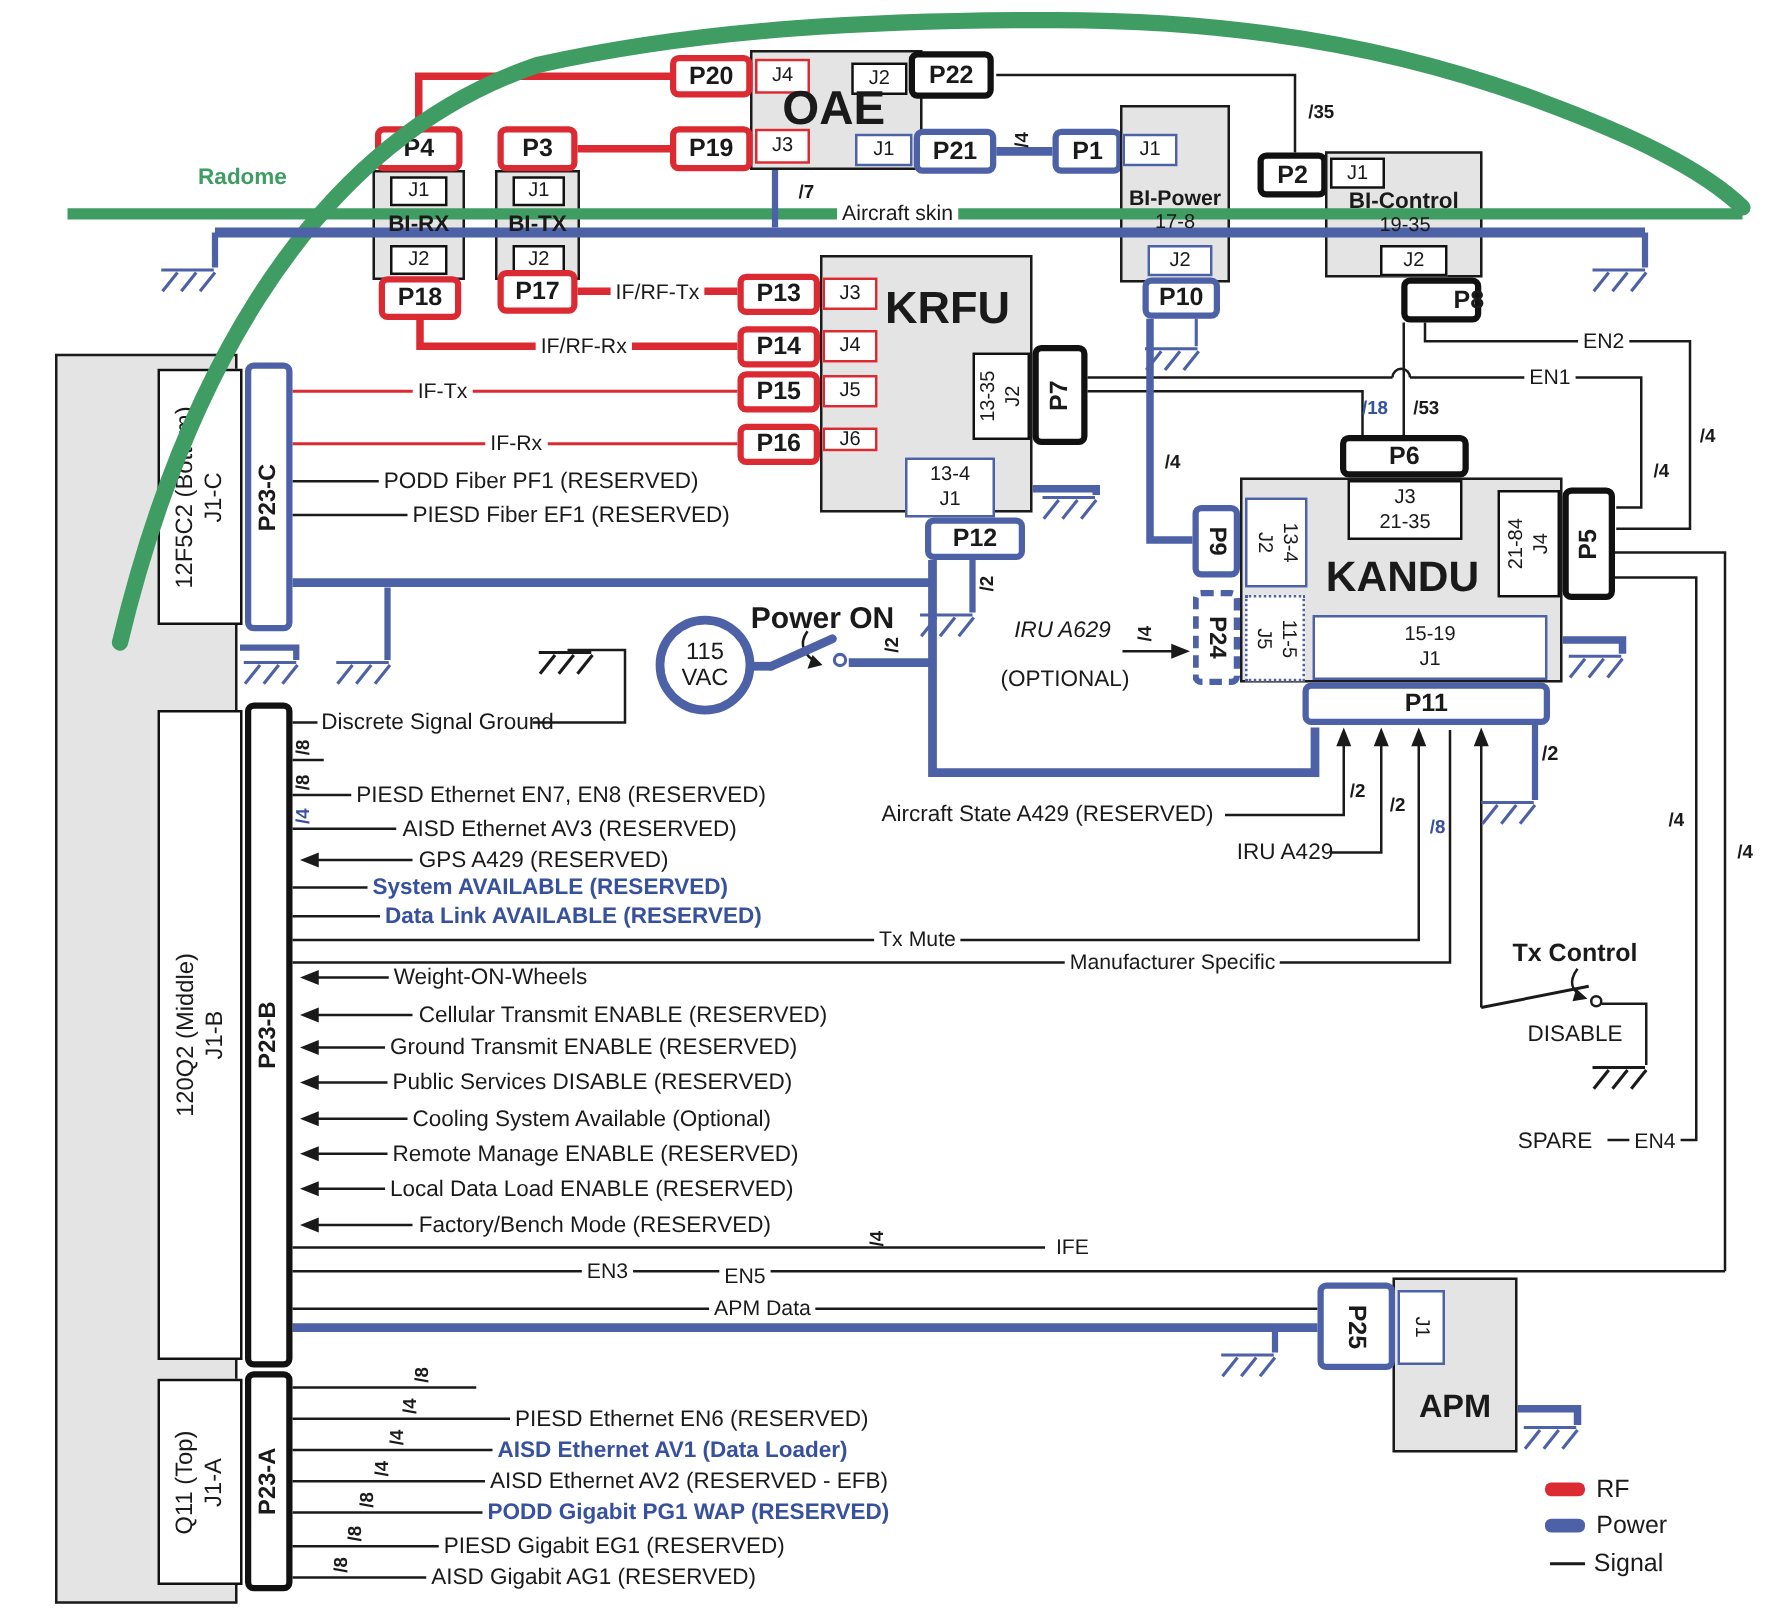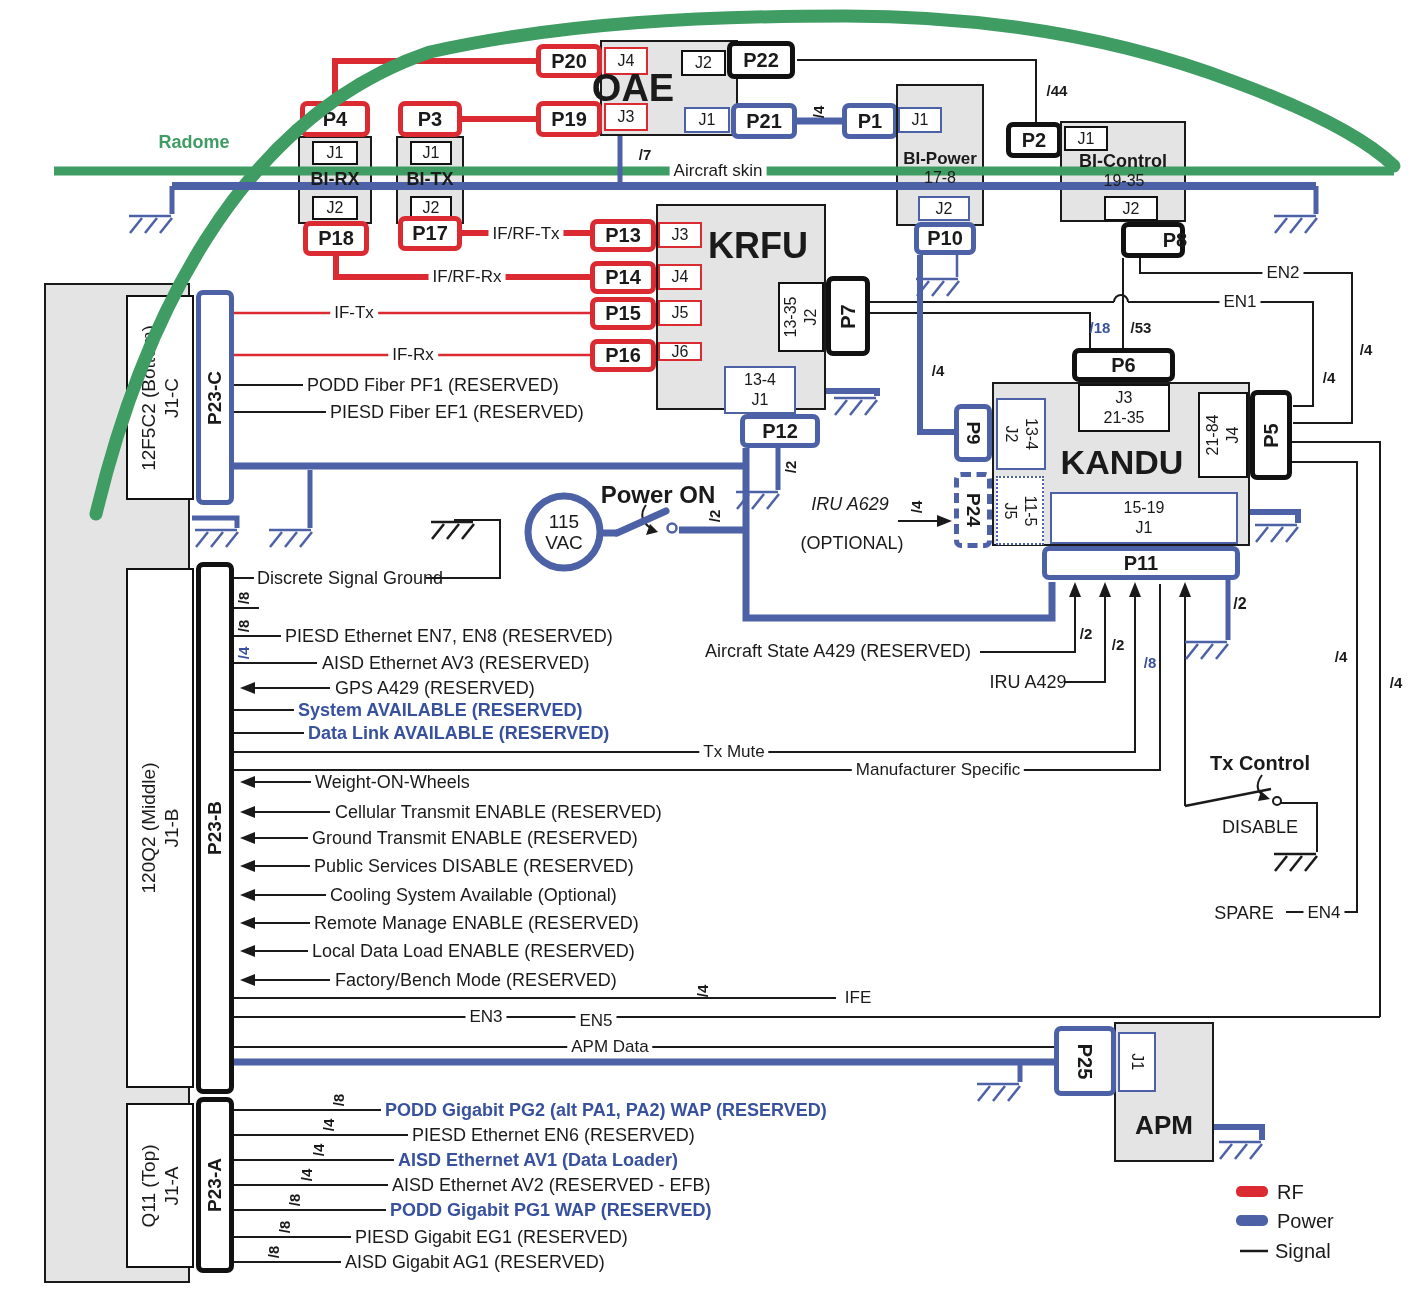--- a/index.html
+++ b/index.html
@@ -203,21 +203,21 @@
     <div class="vup cardtx">
       <div>Q11 (Top)</div>
       <div>J1-A</div>
     </div>
   </div>
   <div class="plug blk" style="left:196px;top:1097px;width:38px;height:176px;font-size:19px;">
     <span class="vup">P23-A</span>
   </div>
 
   <div class="unit" style="left:600px;top:40px;width:138px;height:96px;"></div>
-  <div class="lbl b s38" style="left:633px;top:88px;">OAE</div>
+  <div class="lbl b s38" style="left:667px;top:88px;">OAE</div>
   <div class="port pr" style="left:604px;top:47px;width:44px;height:28px;">J4</div>
   <div class="port" style="left:681px;top:50px;width:45px;height:26px;">J2</div>
   <div class="port pr" style="left:604px;top:103px;width:44px;height:28px;">J3</div>
   <div class="port pb" style="left:684px;top:107px;width:46px;height:26px;">J1</div>
   <div class="plug red" style="left:536px;top:44px;width:66px;height:34px;">P20</div>
   <div class="plug blk" style="left:727px;top:41px;width:68px;height:38px;">P22</div>
   <div class="plug red" style="left:536px;top:101px;width:66px;height:36px;">P19</div>
   <div class="plug blu" style="left:731px;top:103px;width:66px;height:36px;">P21</div>
   <div class="plug blu" style="left:842px;top:103px;width:56px;height:36px;">P1</div>
   <div class="plug blk" style="left:1006px;top:122px;width:56px;height:36px;">P2</div>
@@ -346,21 +346,21 @@
     </g>
     <g stroke="#4d61a7" stroke-width="2.5" fill="none">
       <use href="#gnd" x="150" y="216"></use>
         <use href="#gnd" x="1295" y="216"></use>
     </g>
   </svg>
 
   <div class="lbl grn b s18" style="left:194px;top:142px;">Radome</div>
   <div class="lbl s17 bg" style="left:718px;top:171px;">Aircraft skin</div>
   <div class="lbl b s15" style="left:645px;top:154px;">/7</div>
-  <div class="lbl b s15" style="left:1057px;top:90px;">/44</div>
+  <div class="lbl b s15" style="left:1057px;top:90px;">/35</div>
   <div class="lbl b s15 rot" style="left:818px;top:112px;">/4</div>
   <div class="lbl s17 bg" style="left:1283px;top:273px;">EN2</div>
   <div class="lbl s17 bg" style="left:1240px;top:302px;">EN1</div>
   <div class="lbl b s15" style="left:1329px;top:377px;">/4</div>
   <div class="lbl b s15" style="left:1366px;top:349px;">/4</div>
   <div class="lbl em s15" style="left:1100px;top:327px;">/18</div>
   <div class="lbl b s15" style="left:1141px;top:327px;">/53</div>
   <div class="lbl b s15" style="left:938px;top:370px;">/4</div>
   <div class="lbl s17 bg" style="left:526px;top:234px;">IF/RF-Tx</div>
   <div class="lbl s17 bg" style="left:467px;top:277px;">IF/RF-Rx</div>
@@ -406,21 +406,20 @@
   <div class="sig" style="left:315px;top:782px;">Weight-ON-Wheels</div>
   <div class="sig" style="left:335px;top:812px;">Cellular Transmit ENABLE (RESERVED)</div>
   <div class="sig" style="left:312px;top:838px;">Ground Transmit ENABLE (RESERVED)</div>
   <div class="sig" style="left:314px;top:866px;">Public Services DISABLE (RESERVED)</div>
   <div class="sig" style="left:330px;top:895px;">Cooling System Available (Optional)</div>
   <div class="sig" style="left:314px;top:923px;">Remote Manage ENABLE (RESERVED)</div>
   <div class="sig" style="left:312px;top:951px;">Local Data Load ENABLE (RESERVED)</div>
   <div class="sig" style="left:335px;top:980px;">Factory/Bench Mode (RESERVED)</div>
 
   <div class="lbl b s15 rot" style="left:338px;top:1100px;">/8</div>
-  <div class="sig em" style="left:385px;top:1110px;">PODD Gigabit PG2 (alt PA1, PA2) WAP (RESERVED)</div>
   <div class="lbl b s15 rot" style="left:328px;top:1125px;">/4</div>
   <div class="sig" style="left:412px;top:1135px;">PIESD Ethernet EN6 (RESERVED)</div>
   <div class="lbl b s15 rot" style="left:318px;top:1150px;">/4</div>
   <div class="sig em" style="left:398px;top:1160px;">AISD Ethernet AV1 (Data Loader)</div>
   <div class="lbl b s15 rot" style="left:306px;top:1175px;">/4</div>
   <div class="sig" style="left:392px;top:1185px;">AISD Ethernet AV2 (RESERVED - EFB)</div>
   <div class="lbl b s15 rot" style="left:294px;top:1200px;">/8</div>
   <div class="sig em" style="left:390px;top:1210px;">PODD Gigabit PG1 WAP (RESERVED)</div>
   <div class="lbl b s15 rot" style="left:284px;top:1227px;">/8</div>
   <div class="sig" style="left:355px;top:1237px;">PIESD Gigabit EG1 (RESERVED)</div>

